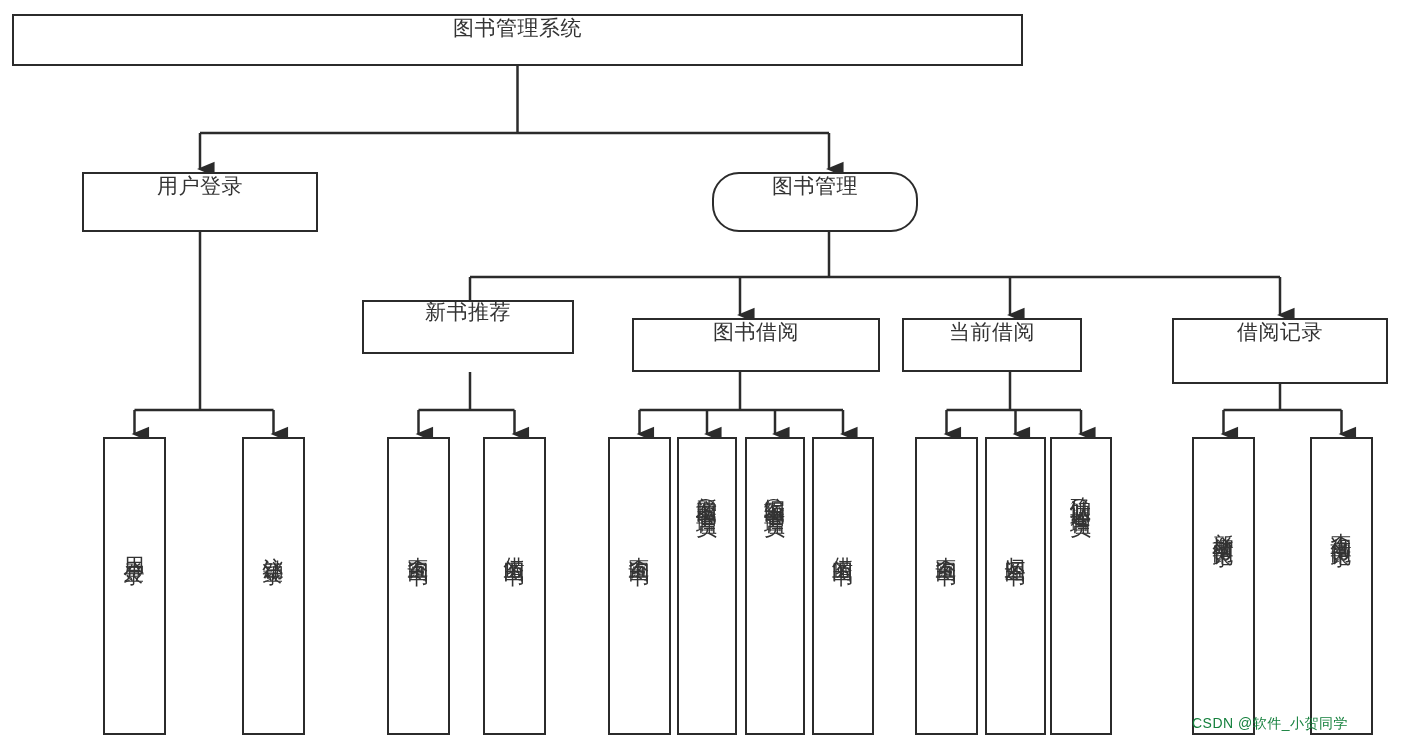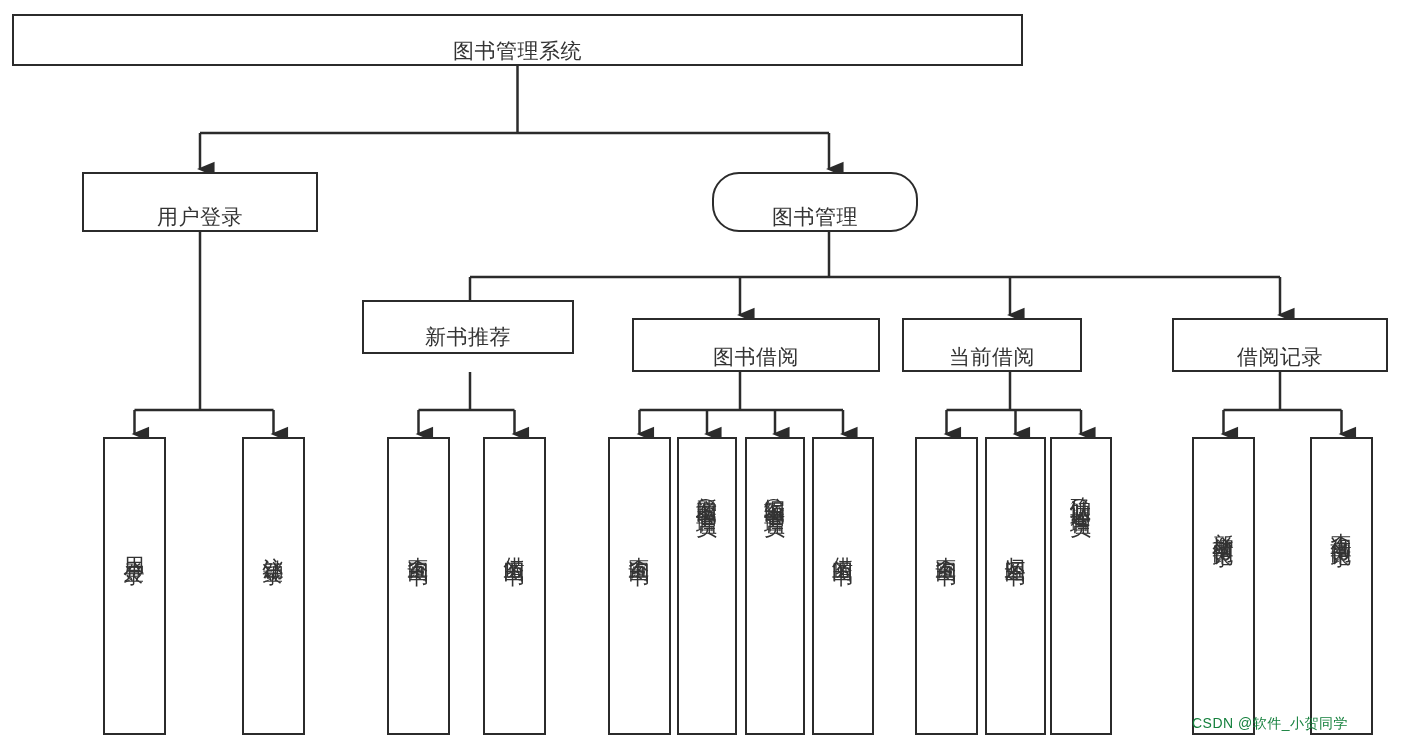--- a/index.html
+++ b/index.html
@@ -23,21 +23,21 @@
     top: 0;
     width: 1405px;
     height: 747px;
   }
   .node-box {
     position: absolute;
     box-sizing: border-box;
     background: #ffffff;
     border: 2.5px solid #2b2b2b;
     display: flex;
-    align-items: flex-end;
+    align-items: flex-start;
     justify-content: center;
     overflow: hidden;
   }
   .node-label {
     color: #333333;
     font-size: 21px;
     line-height: 1.18;
     letter-spacing: 0.5px;
     white-space: nowrap;
     text-align: center;
@@ -124,21 +124,21 @@
       </div>
       <div class="node-box" style="left: 362px; top: 300px; width: 212px; height: 54px; font-family: Liberation Mono, monospace;">
         <span class="node-label">新书推荐</span>
       </div>
       <div class="node-box" style="left: 632px; top: 318px; width: 248px; height: 54px;">
         <span class="node-label">图书借阅</span>
       </div>
       <div class="node-box" style="left: 902px; top: 318px; width: 180px; height: 54px;">
         <span class="node-label">当前借阅</span>
       </div>
-      <div class="node-box" style="left: 1172px; top: 318px; width: 216px; height: 54px;">
+      <div class="node-box" style="left: 1172px; top: 318px; width: 216px; height: 66px;">
         <span class="node-label">借阅记录</span>
       </div>
       <div class="node-box vertical" style="left: 103px; top: 437px; width: 63px; height: 298px; padding-top: 101px;">
         <span class="node-label">用户登录</span>
       </div>
       <div class="node-box vertical" style="left: 242px; top: 437px; width: 63px; height: 298px; padding-top: 101px;">
         <span class="node-label">注销登录</span>
       </div>
       <div class="node-box vertical" style="left: 387px; top: 437px; width: 63px; height: 298px; padding-top: 101px;">
         <span class="node-label">查询图书</span>

